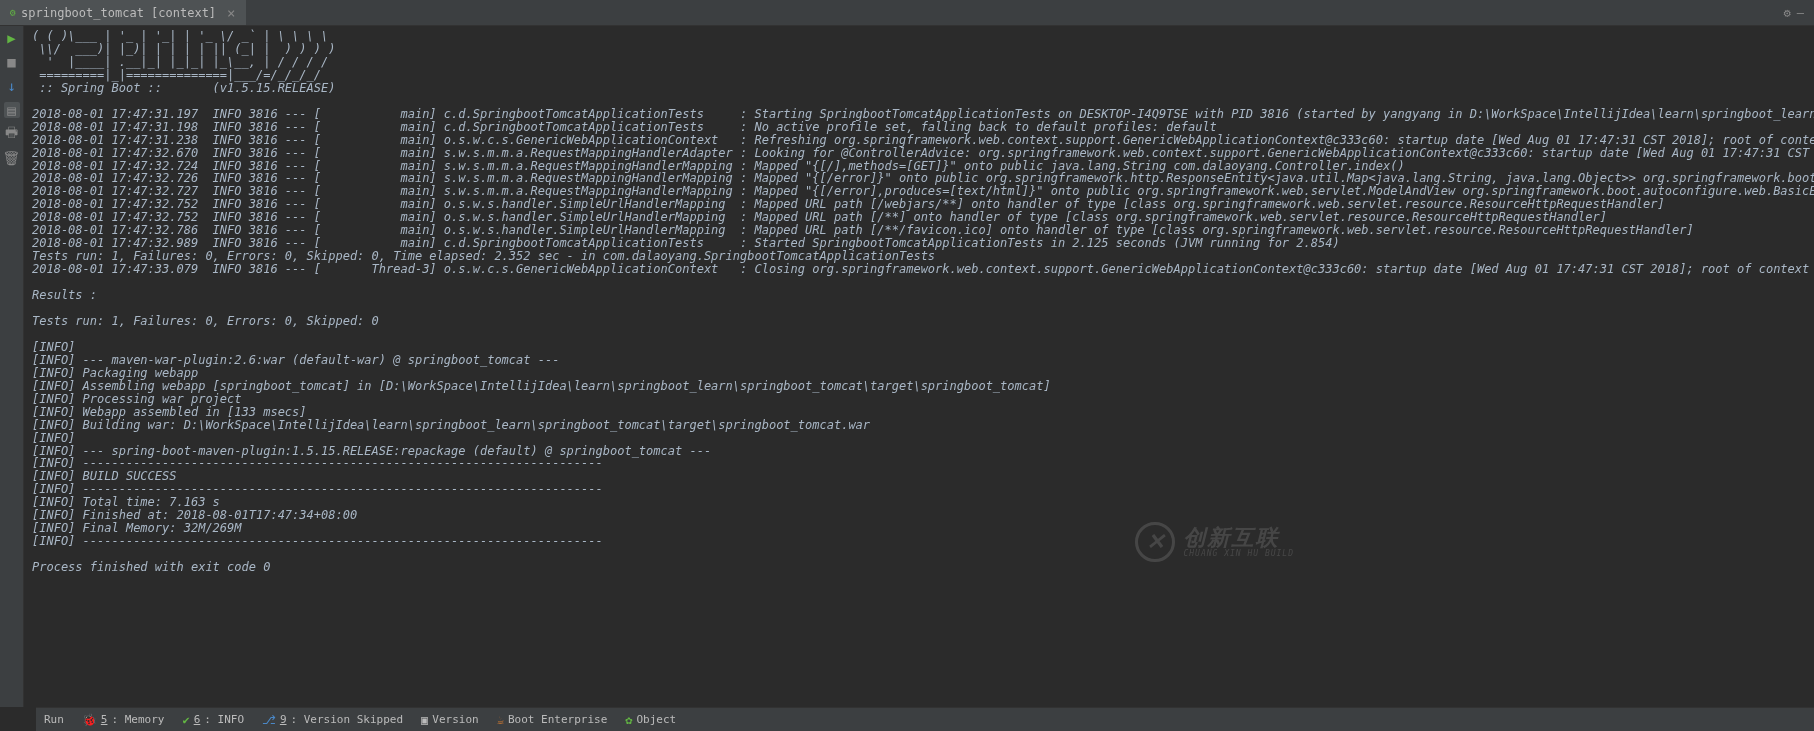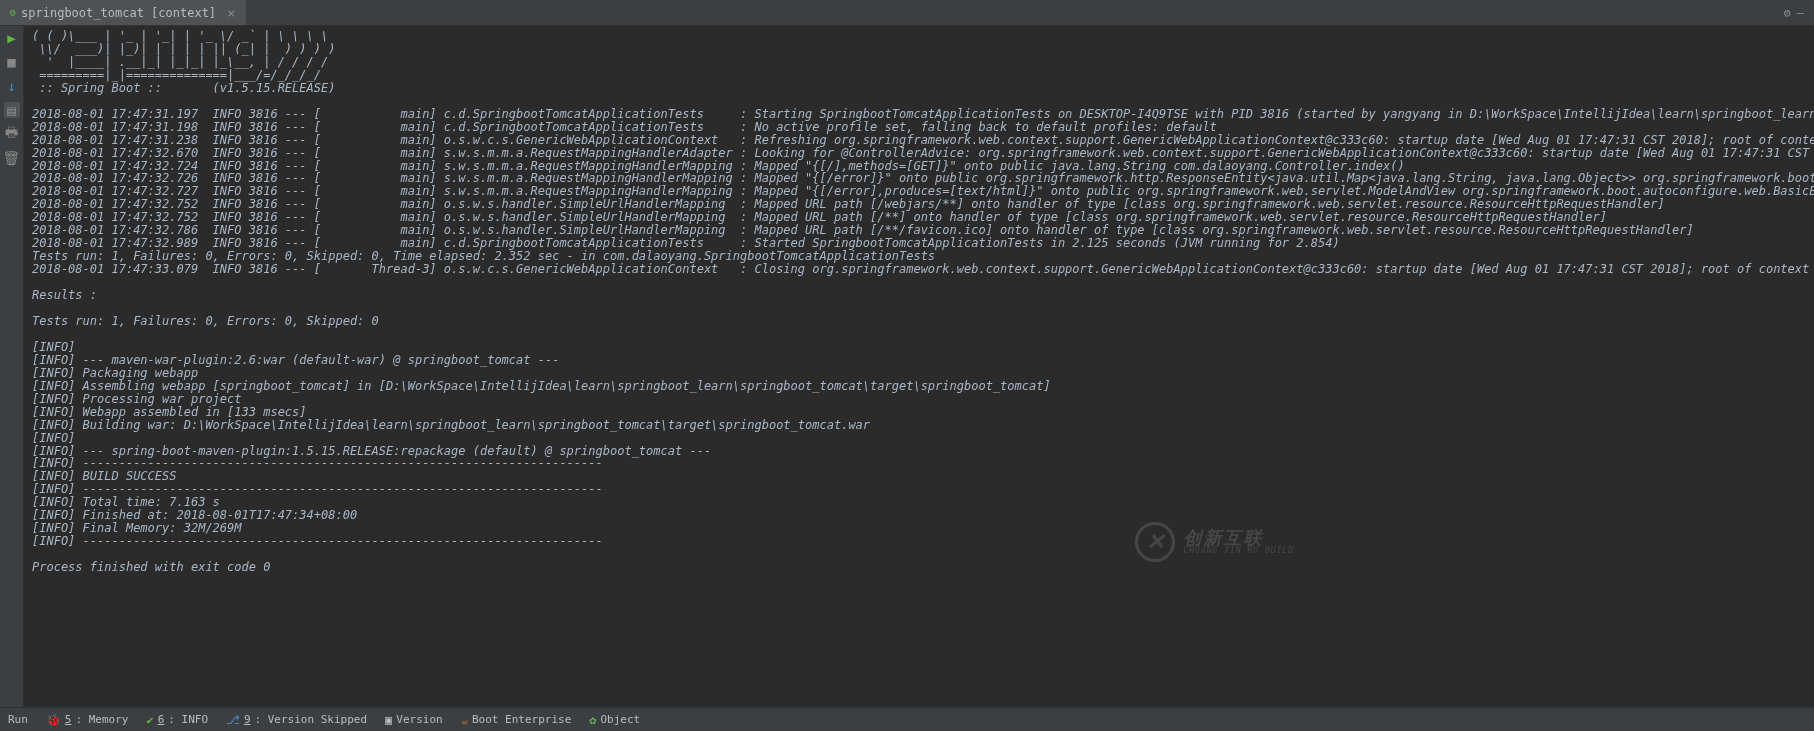--- a/index.html
+++ b/index.html
@@ -89,32 +89,33 @@
       width: 40px;
       height: 40px;
       border: 3px solid #999;
       border-radius: 50%;
       display: flex;
       align-items: center;
       justify-content: center;
       font-size: 22px;
       font-weight: bold;
     }
-    .watermark-text { font-size: 18px; font-weight: bold; letter-spacing: 2px; }
+    .watermark-text { font-size: 22px; font-weight: bold; letter-spacing: 2px; }
     .watermark-sub { font-size: 8px; letter-spacing: 1px; display:block; }
     .bottom-bar {
       background: #3c3f41;
       height: 24px;
       display: flex;
       align-items: center;
       padding: 0 8px;
       gap: 18px;
       border-top: 1px solid #323232;
       font-size: 11px;
       color: #bbbbbb;
+      margin-left: 36px;
     }
     .bottom-item {
       display: flex;
       align-items: center;
       gap: 4px;
       cursor: pointer;
       white-space: nowrap;
     }
     .bottom-item .num { text-decoration: underline; }
     .bottom-icon { font-size: 12px; }

